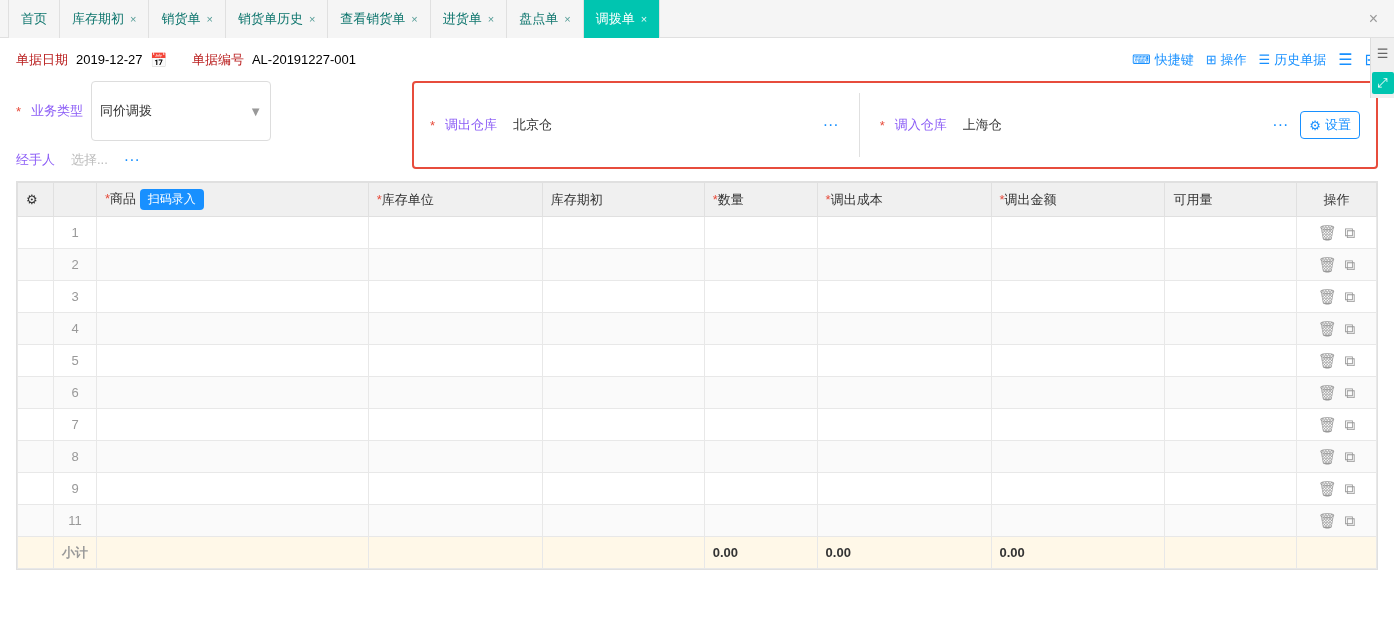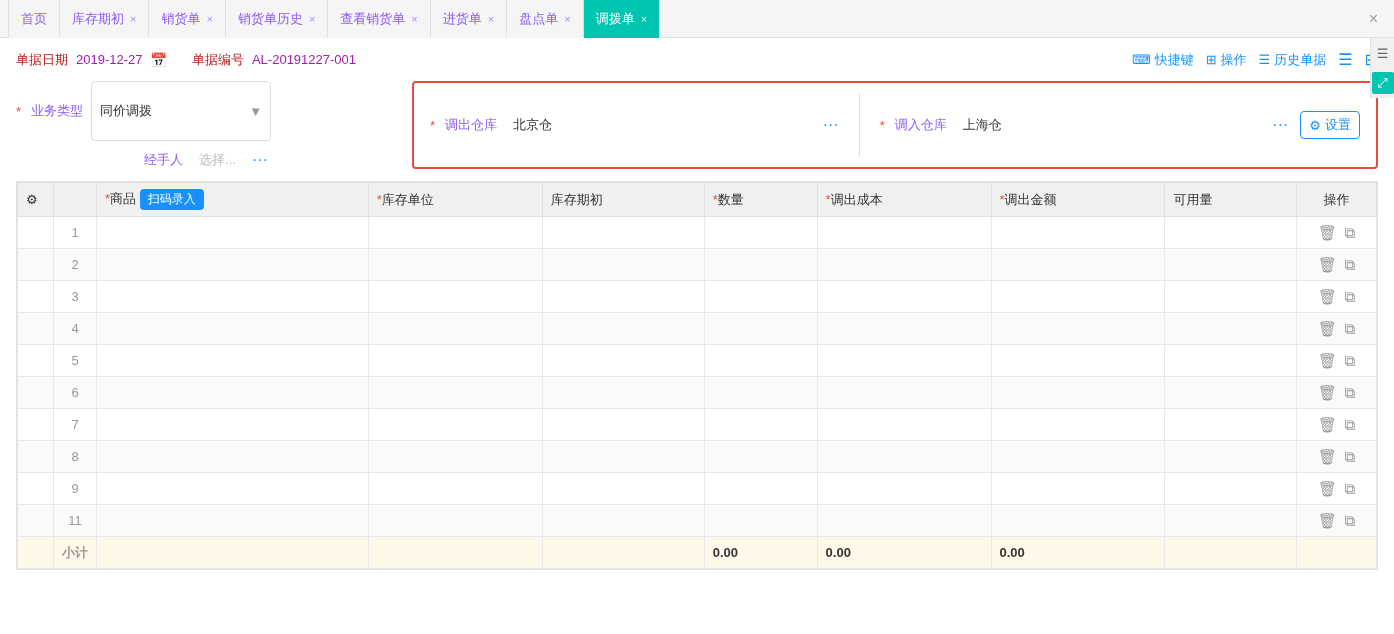--- a/index.html
+++ b/index.html
@@ -14,21 +14,21 @@
       height: 38px;
       padding: 0 8px;
     }
     .tab-item {
       display: flex;
       align-items: center;
       padding: 0 12px;
       height: 38px;
       cursor: pointer;
       font-size: 13px;
-      color: #8b5cf6;
+      color: #0f766e;
       border-right: 1px solid #e0e0e0;
       white-space: nowrap;
       background: #f5f5f5;
     }
     .tab-item:first-child { border-left: 1px solid #e0e0e0; }
     .tab-item.active {
       background: #00c5b0;
       color: #fff;
     }
     .tab-item .close-btn {
@@ -54,21 +54,21 @@
       margin-bottom: 12px;
       gap: 24px;
     }
     .header-field {
       display: flex;
       align-items: center;
       gap: 8px;
       font-size: 13px;
     }
     .header-field label { color: #b91c1c; white-space: nowrap; }
-    .header-field .value { color: #a21caf; }
+    .header-field .value { color: #000000; }
     .calendar-icon {
       color: #1890ff;
       cursor: pointer;
       font-size: 14px;
     }
     .header-actions {
       margin-left: auto;
       display: flex;
       align-items: center;
       gap: 12px;
@@ -309,21 +309,21 @@
 
       <div class="form-left">
         <div class="form-field">
           <span class="required-star">*</span>
           <span class="field-label">业务类型</span>
           <div class="field-select">
             <span>同价调拨</span>
             <span class="arrow">▼</span>
           </div>
         </div>
-        <div class="form-field" style="margin-top:8px;justify-content:center;">
+        <div class="form-field" style="margin-top:8px;">
           <span class="field-label">经手人</span>
           <span class="person-placeholder" style="cursor:pointer; color:#bbb; margin-left:8px;">选择...</span>
           <span class="more-btn">···</span>
         </div>
       </div>
 
       <div class="form-right">
         <div class="warehouse-item">
           <span class="required-star">*</span>
           <span class="field-label">调出仓库</span>

